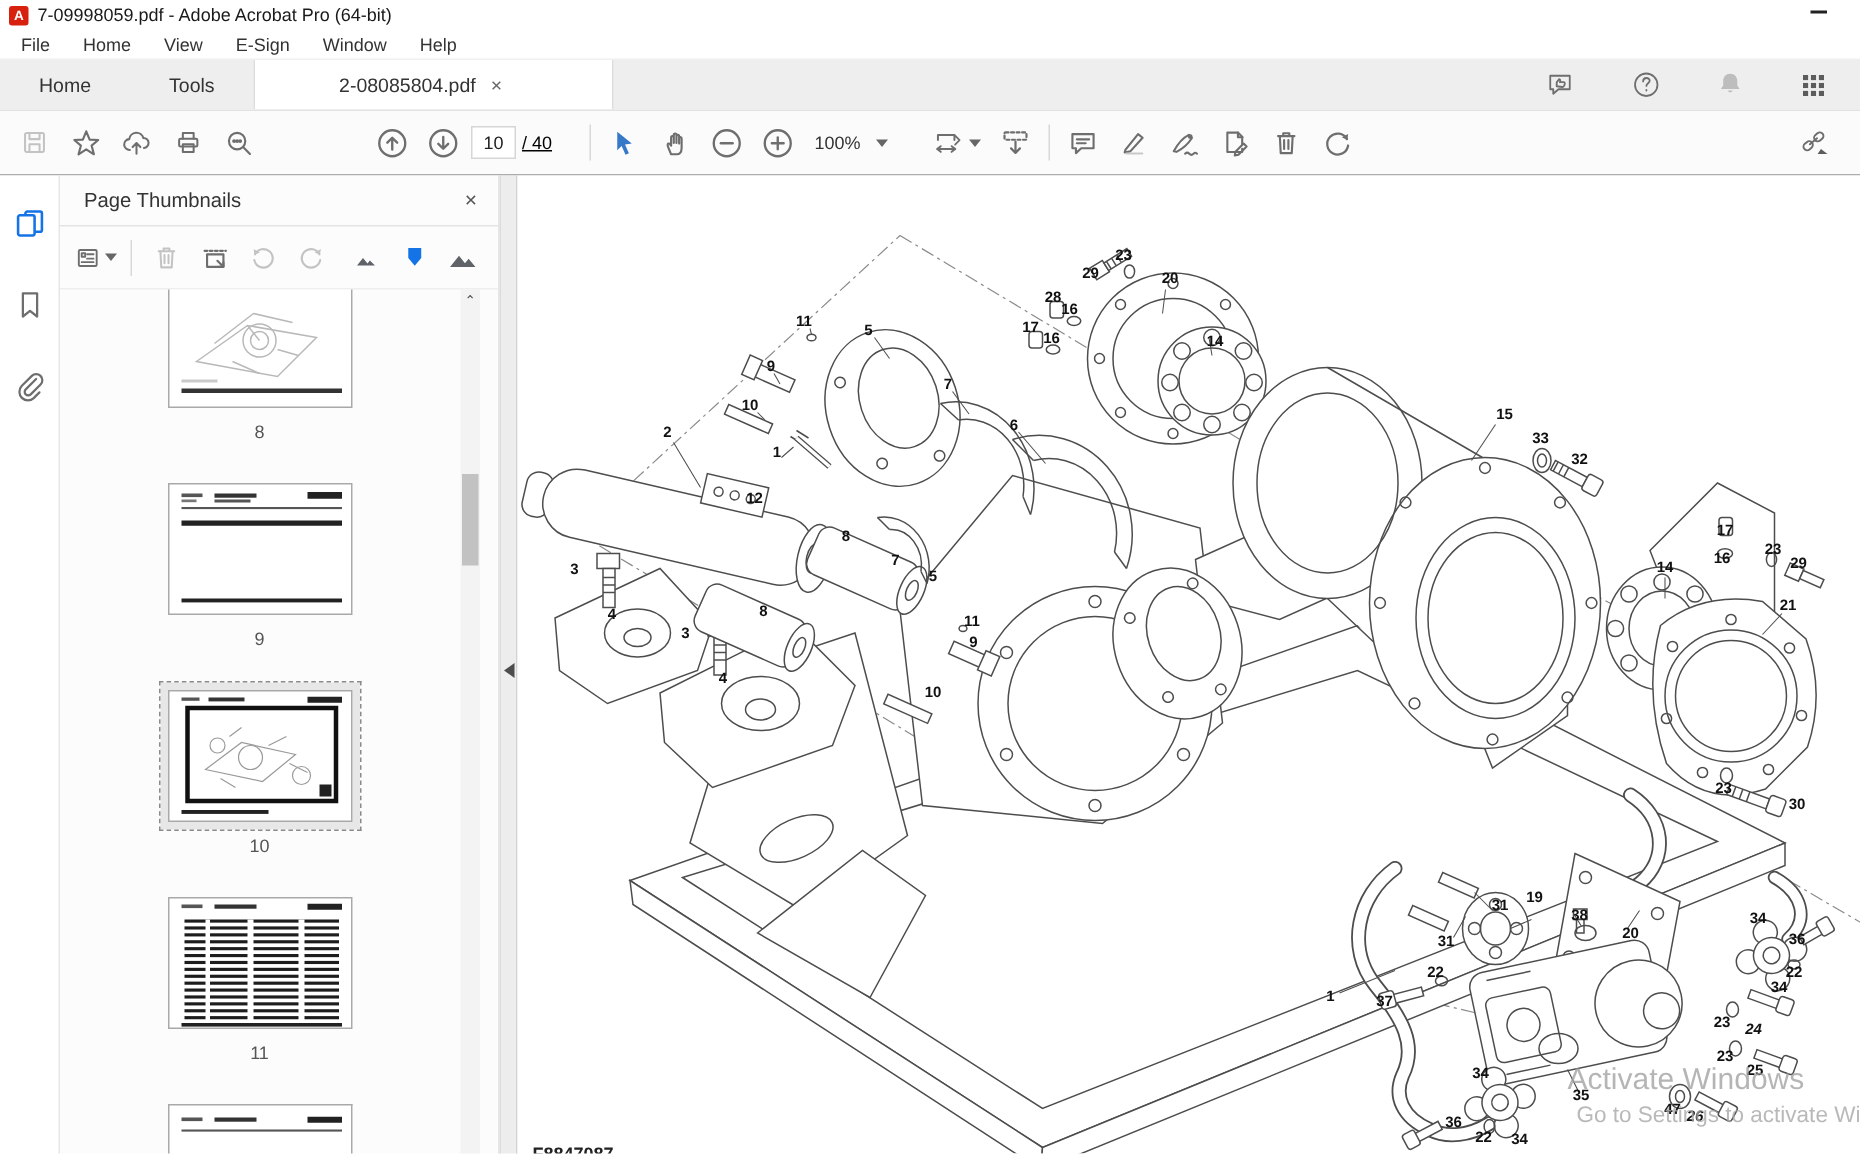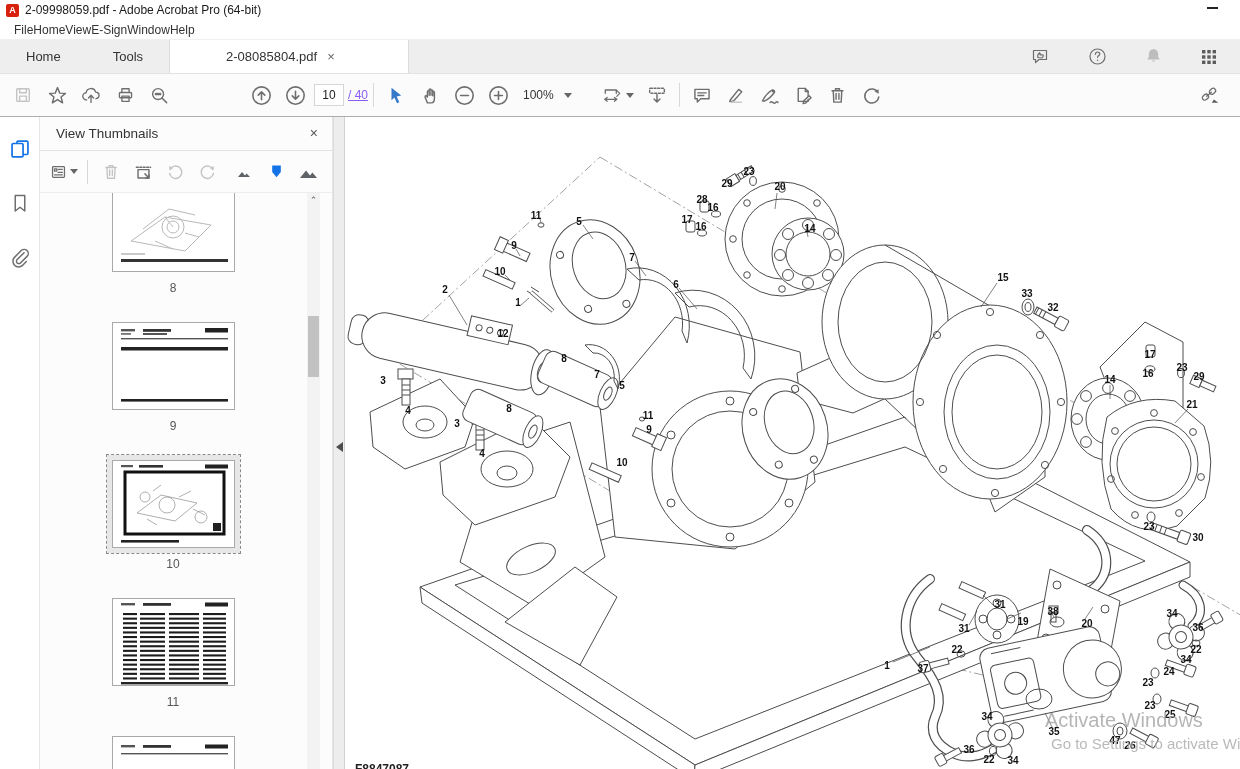--- a/index.html
+++ b/index.html
@@ -7,40 +7,40 @@
     font-family:"Liberation Sans", sans-serif; -webkit-font-smoothing:antialiased; }
 
   
   .titlebar { height:20px; background:#fff; display:flex; align-items:center; padding-left:6px;
     font-size:12px; color:#1a1a1a; position:relative; }
   .pdf-badge { width:13px; height:13px; background:#d8200f; border-radius:2px; margin-right:6px;
     display:flex; align-items:center; justify-content:center; }
   .pdf-badge span { color:#fff; font-size:9px; font-weight:bold; line-height:1; }
   .win-min { position:absolute; right:22px; top:7px; width:11px; height:2px; background:#222; }
 
-  .menubar { height:20px; background:#fff; display:flex; align-items:center; 
+  .menubar { height:20px; background:#fff; display:flex; align-items:center; gap:22px;
     padding-left:14px; font-size:12px; color:#333; border-bottom:1px solid #f0f0f0;}
   .menubar span { cursor:default; }
 
   .tabbar { height:33px; background:#eeeeee; display:flex; align-items:stretch; position:relative; }
   .tab-static { display:flex; align-items:center; padding:0 26px; font-size:13px; color:#333; }
   .tab-doc { display:flex; align-items:center; gap:10px; background:#fff; padding:0 14px 0 56px;
     font-size:13px; color:#333; border-left:1px solid #dcdcdc; border-right:1px solid #dcdcdc; min-width:240px;}
   .tab-doc .x { color:#666; font-size:13px; cursor:default; }
   .tabbar-right { position:absolute; right:14px; top:0; height:33px; display:flex; align-items:center; gap:22px; }
 
   .toolbar { height:44px; background:#fbfbfb; border-top:1px solid #e2e2e2; border-bottom:1px solid #adadad;
     display:flex; align-items:center; padding:0 6px; position:relative;}
   .tb { width:34px; height:32px; display:flex; align-items:center; justify-content:center;
     background:transparent; border:none; cursor:default; flex:none; }
   .tb svg { display:block; }
   .tb-sep { width:1px; height:24px; background:#d8d8d8; margin:0 5px; flex:none; }
   .pgbox { width:30px; height:22px; border-bottom:1px solid #bdbdbd; background:#fff; border:1px solid #d6d6d6;
     font-size:12px; color:#222; display:flex; align-items:center; justify-content:center; margin:0 4px 0 2px;}
-  .pgtotal { font-size:12px; color:#8b5cf6; margin-right:0;text-decoration:underline; }
+  .pgtotal { font-size:12px; color:#000000; margin-right:20px;text-decoration:underline; }
   .zoombox { display:flex; align-items:center; gap:10px; font-size:12px; color:#333; padding:0 8px; height:26px; }
   .caret { width:0; height:0; border-left:4px solid transparent; border-right:4px solid transparent;
     border-top:5px solid #666; display:inline-block; }
   .spacer { flex:1; }
 
   
   .work { position:absolute; left:0; top:117px; right:0; bottom:0; display:flex; }
   .rail { width:40px; background:#fff; border-right:1px solid #e6e6e6; display:flex; flex-direction:column;
     align-items:center; padding-top:18px; gap:26px; }
   .rail .tb { width:30px; height:28px; }
@@ -82,21 +82,21 @@
   svg.ic { stroke:#6e6e6e; fill:none; stroke-width:1.2; stroke-linecap:round; stroke-linejoin:round; }
   svg.ic.dis { stroke:#c3c3c3; }
 </style>
 </head>
 <body>
 
 <div class="titlebar">
   <div class="pdf-badge">
       <span>A</span>
     </div>
-  <span>2-09998059.pdf - Adobe Acrobat Pro (64-bit)</span>
+  <span>7-09998059.pdf - Adobe Acrobat Pro (64-bit)</span>
   <div class="win-min"></div>
 </div>
 
 <div class="menubar">
   <span>File</span>
   <span>Home</span>
   <span>View</span>
   <span>E-Sign</span>
   <span>Window</span>
   <span>Help</span>
@@ -318,21 +318,21 @@
       </span>
     <span class="tb">
       <svg class="ic" width="21" height="21" viewBox="0 0 17 17">
           <path d="M12.2 4.6 L6.6 10.2 a1.9 1.9 0 0 0 2.7 2.7 L14.6 7.6 a3.3 3.3 0 0 0 -4.7 -4.7 L4.4 8.4 a4.6 4.6 0 0 0 6.5 6.5 L14 11.8"></path>
         </svg>
       </span>
   </div>
 
   <div class="panel">
     <div class="panel-head">
-      <span>View Thumbnails</span>
+      <span>Page Thumbnails</span>
       <span class="panel-close">×</span>
     </div>
     <div class="panel-tools">
       <span class="tb">
         <svg class="ic" width="18" height="18" viewBox="0 0 16 16">
             <rect x="2.4" y="3" width="11.2" height="10" rx="0.8"></rect>
             <rect x="4.2" y="5" width="2.2" height="2.2"></rect>
             <path d="M7.6 5.6 h4 M7.6 8.4 h4 M4.2 10.6 h7.4"></path>
           </svg>
         <span class="caret" style="margin-left:3px"></span>
@@ -895,28 +895,28 @@
         <div class="part-label" style="left: 854px; top: 259px;">29</div>
         <div class="part-label" style="left: 765px; top: 262px;">14</div>
         <div class="part-label" style="left: 847px; top: 287px;">21</div>
         <div class="part-label" style="left: 804px; top: 409px;">23</div>
         <div class="part-label" style="left: 821px; top: 420px; margin-left: 32px;">30</div>
         <div class="part-label" style="left: 542px; top: 548px;">1</div>
         <div class="part-label" style="left: 578px; top: 551px;">37</div>
         <div class="part-label" style="left: 612px; top: 532px;">22</div>
         <div class="part-label" style="left: 655px; top: 487px;">31</div>
         <div class="part-label" style="left: 619px; top: 511px;">31</div>
-        <div class="part-label" style="left: 678px; top: 504px; text-align: right;">19</div>
+        <div class="part-label" style="left: 678px; top: 482px; text-align: right;">19</div>
         <div class="part-label" style="left: 708px; top: 494px;">38</div>
         <div class="part-label" style="left: 742px; top: 506px;">20</div>
         <div class="part-label" style="left: 827px; top: 496px;">34</div>
         <div class="part-label" style="left: 853px; top: 510px;">36</div>
         <div class="part-label" style="left: 851px; top: 532px;">22</div>
         <div class="part-label" style="left: 841px; top: 542px;">34</div>
-        <div class="part-label" style="left: 824px; top: 554px;">24</div>
+        <div class="part-label" style="left: 824px; top: 570px; font-style: italic;">24</div>
         <div class="part-label" style="left: 803px; top: 565px;">23</div>
         <div class="part-label" style="left: 805px; top: 588px;">23</div>
         <div class="part-label" style="left: 825px; top: 597px;">25</div>
         <div class="part-label" style="left: 642px; top: 599px;">34</div>
         <div class="part-label" style="left: 709px; top: 614px;">35</div>
         <div class="part-label" style="left: 770px; top: 623px;">47</div>
         <div class="part-label" style="left: 785px; top: 628px; font-style: italic;">26</div>
         <div class="part-label" style="left: 624px; top: 632px;">36</div>
         <div class="part-label" style="left: 644px; top: 642px;">22</div>
         <div class="part-label" style="left: 668px; top: 643px;">34</div>

